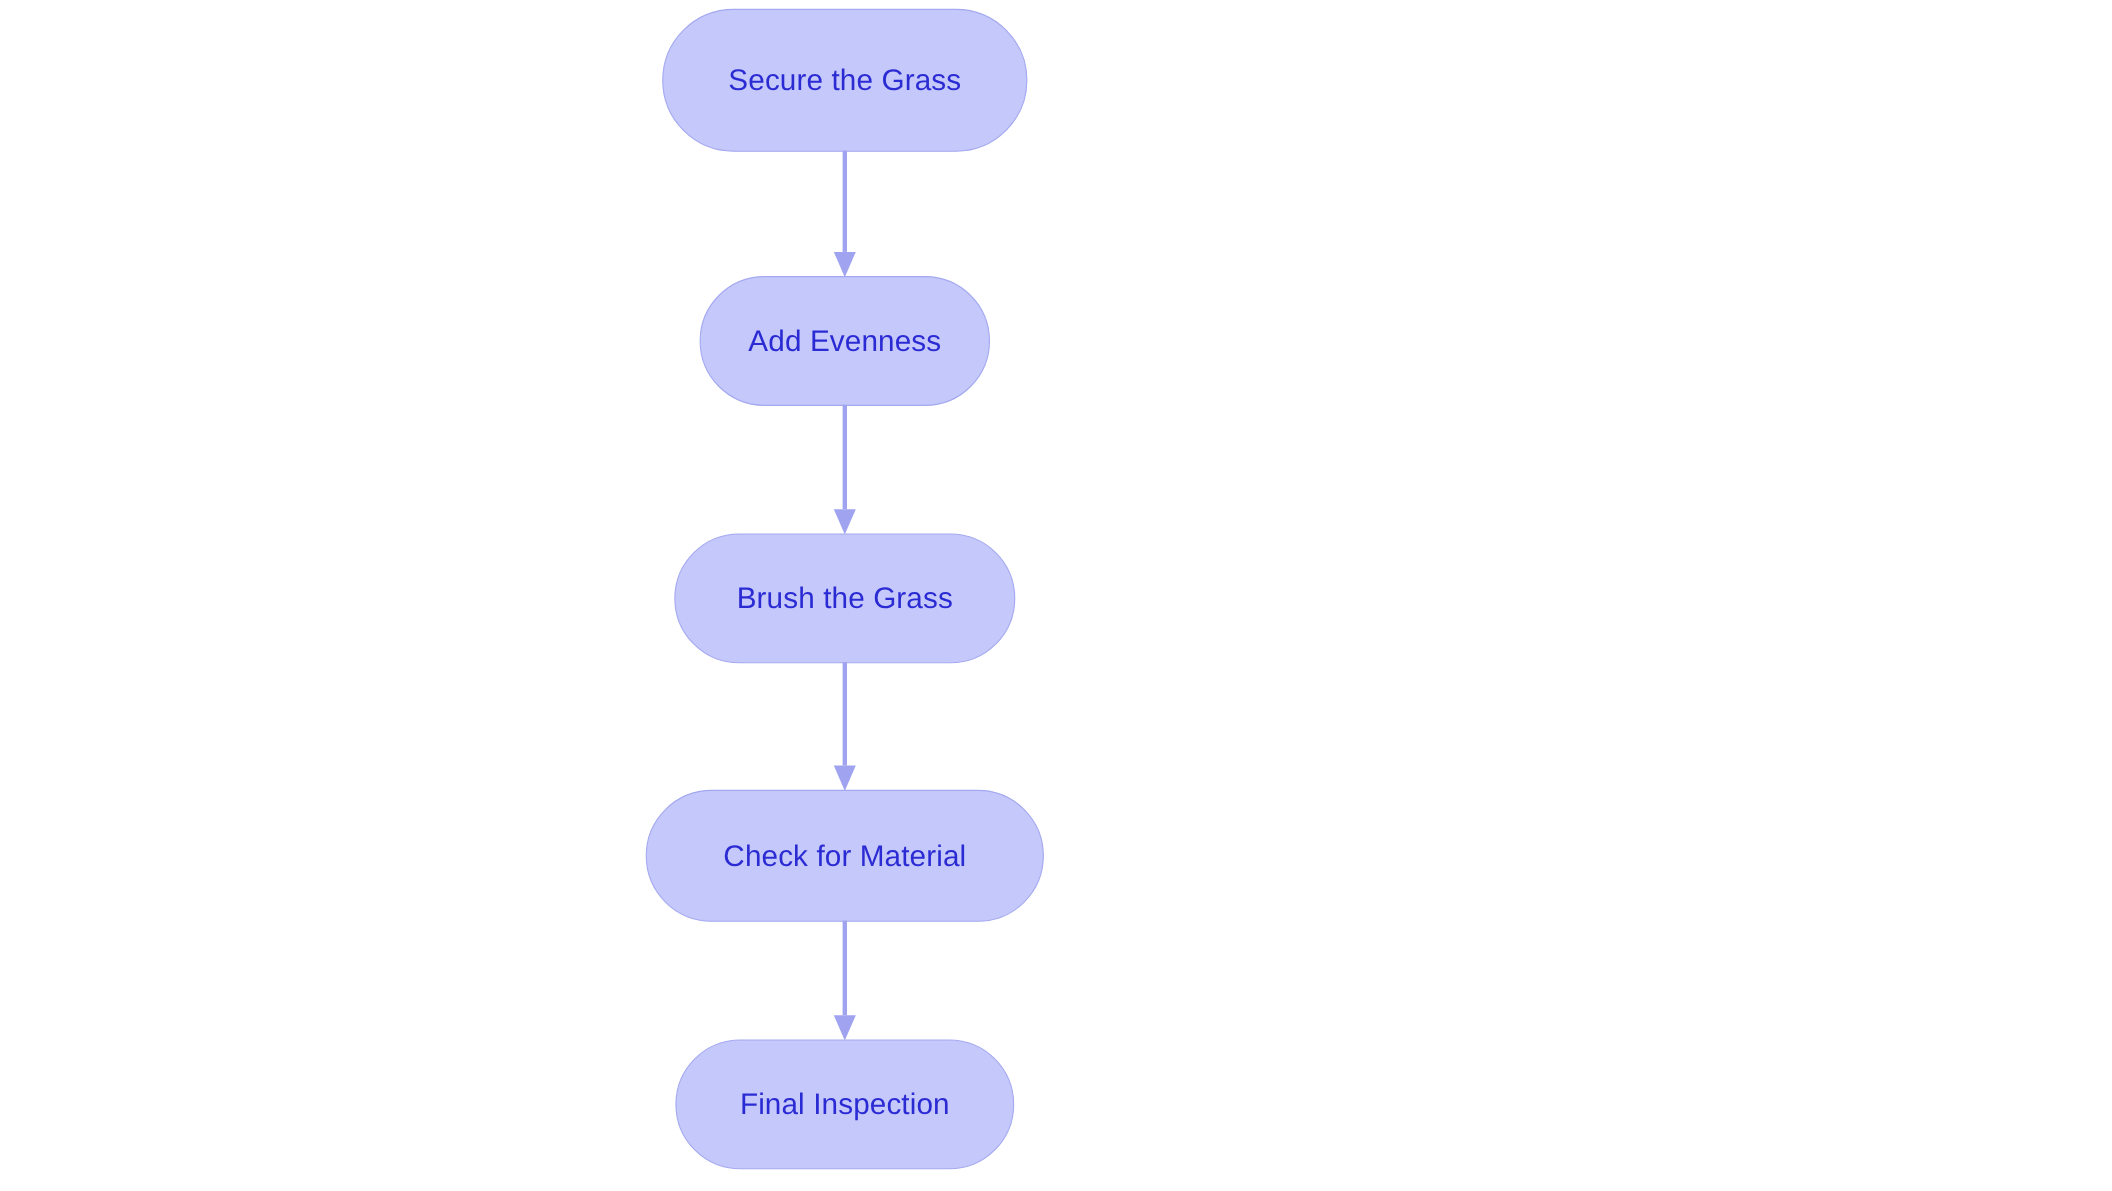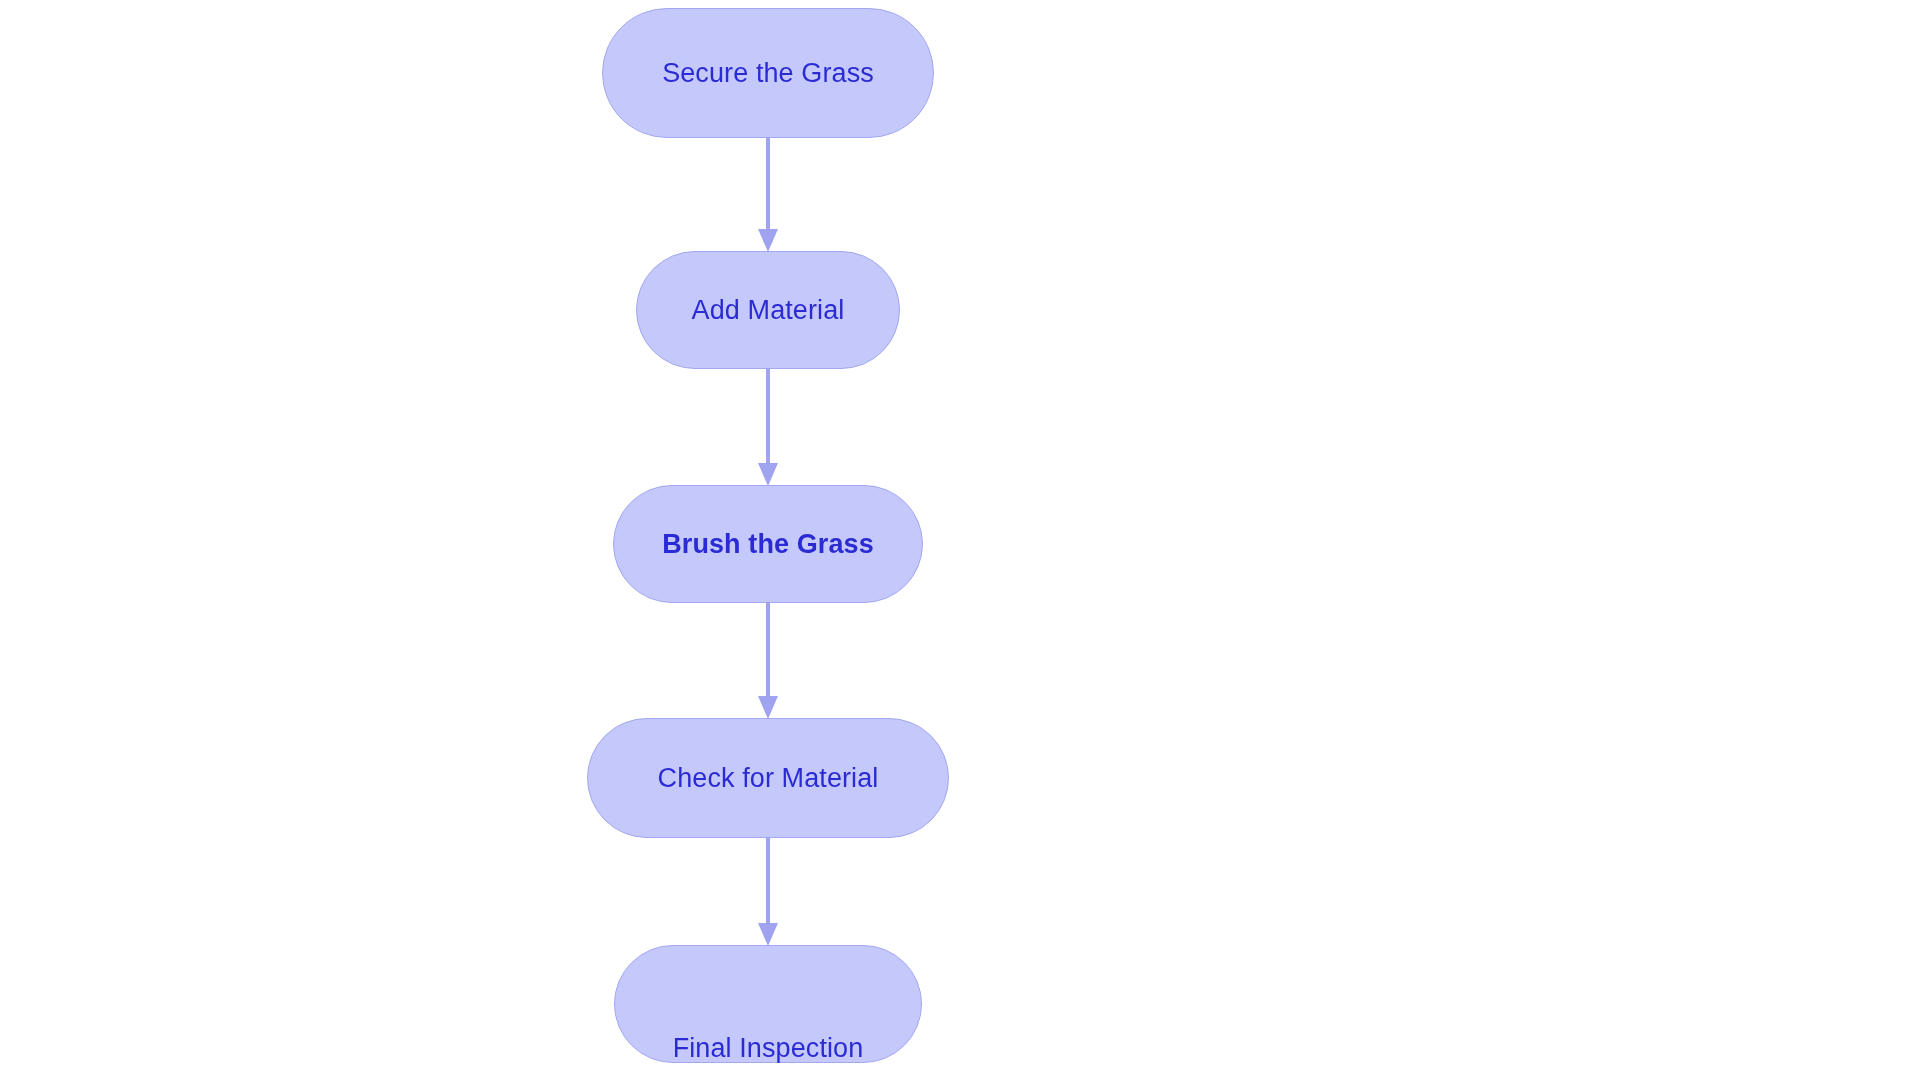--- a/index.html
+++ b/index.html
@@ -53,23 +53,23 @@
   }
 
   .node-label {
     display: block;
     color: #2b2bd4;
   }
 
   
   .node-0 { top: 8px;   height: 130px; min-width: 332px; }
   .node-1 { top: 251px; height: 118px; min-width: 264px; }
-  .node-2 { top: 485px; height: 118px; min-width: 310px; font-weight: bold; }
+  .node-2 { top: 485px; height: 118px; min-width: 310px; }
   .node-3 { top: 718px; height: 120px; min-width: 362px; }
-  .node-4 { top: 945px; height: 118px; min-width: 308px; align-items: flex-end; }
+  .node-4 { top: 945px; height: 118px; min-width: 308px; }
 
   
   .connector {
     position: absolute;
     left: 50%;
     transform: translateX(-50%);
     width: 40px;
   }
   .connector svg {
     display: block;
@@ -102,21 +102,21 @@
     </div>
 
     <div class="connector connector-0">
       <svg viewBox="0 0 40 115" preserveAspectRatio="none">
         <line class="conn-line" x1="20" y1="0" x2="20" y2="92"></line>
         <polygon class="conn-head" points="10,92 30,92 20,115"></polygon>
       </svg>
     </div>
 
     <div class="node node-1">
-      <span class="node-label">Add Material</span>
+      <span class="node-label">Add Evenness</span>
     </div>
 
     <div class="connector connector-1">
       <svg viewBox="0 0 40 118" preserveAspectRatio="none">
         <line class="conn-line" x1="20" y1="0" x2="20" y2="95"></line>
         <polygon class="conn-head" points="10,95 30,95 20,118"></polygon>
       </svg>
     </div>
 
     <div class="node node-2">

